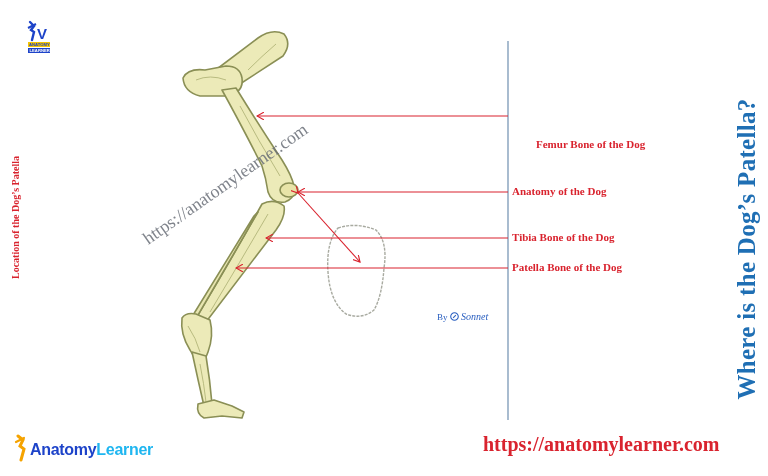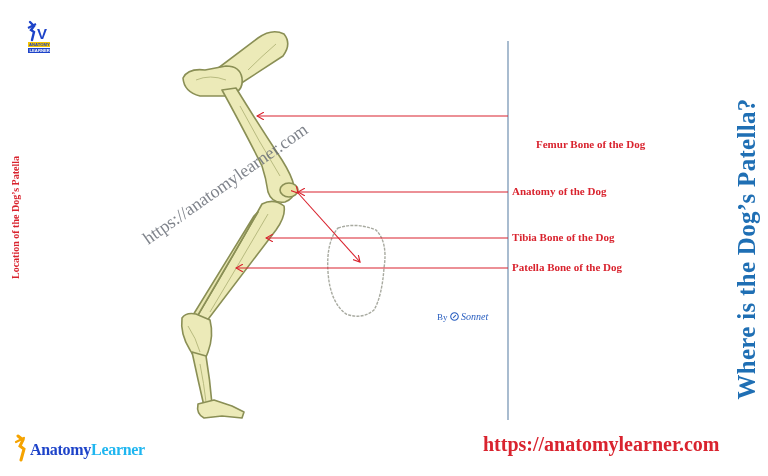--- a/index.html
+++ b/index.html
@@ -4,21 +4,21 @@
 <style>
   html, body { margin:0; padding:0; background:#ffffff; }
   body { width:768px; height:476px; position:relative; overflow:hidden; font-family:"Liberation Serif", serif; }
   .abs { position:absolute; }
   #diagram { position:absolute; left:0; top:0; width:768px; height:476px; }
   .label { position:absolute; color:#d9232e; font-weight:bold; font-size:11px; white-space:nowrap; font-family:"Liberation Serif", serif; }
   .side-title { position:absolute; left:-75px; top:212px; width:180px; transform:rotate(-90deg); transform-origin:center; text-align:center; color:#d9232e; font-weight:bold; font-size:10px; white-space:nowrap; }
   .main-title { position:absolute; left:567px; top:235px; width:360px; transform:rotate(-90deg); transform-origin:center; text-align:center; color:#1f6fb4; font-weight:bold; font-size:25px; white-space:nowrap; letter-spacing:0.3px; }
   .url-bottom { position:absolute; left:483px; top:433px; color:#d9232e; font-weight:bold; font-size:20px; white-space:nowrap; }
   .watermark { position:absolute; left:145px; top:230px; color:#6a6f78; font-size:18px; white-space:nowrap; transform:rotate(-35deg); transform-origin:left center; opacity:0.85; }
-  .brand { position:absolute; left:30px; top:441px; font-family:Liberation Serif, serif; font-weight:bold; font-size:16px; white-space:nowrap; letter-spacing:-0.3px; }
+  .brand { position:absolute; left:30px; top:441px; font-family:Liberation Sans, sans-serif; font-weight:bold; font-size:16px; white-space:nowrap; letter-spacing:-0.3px; }
   .brand .a { color:#1d43c9; }
   .brand .b { color:#1fb6f0; }
   .by { position:absolute; left:437px; top:311px; font-size:9px; color:#2a5fc0; white-space:nowrap; }
   .by .sonnet { font-style:italic; font-size:10px; color:#2a5fc0; }
 </style>
 </head>
 <body>
 
 <div class="abs" style="left:24px;top:18px;width:32px;height:40px;">
   <svg width="32" height="40" viewBox="0 0 32 40">

